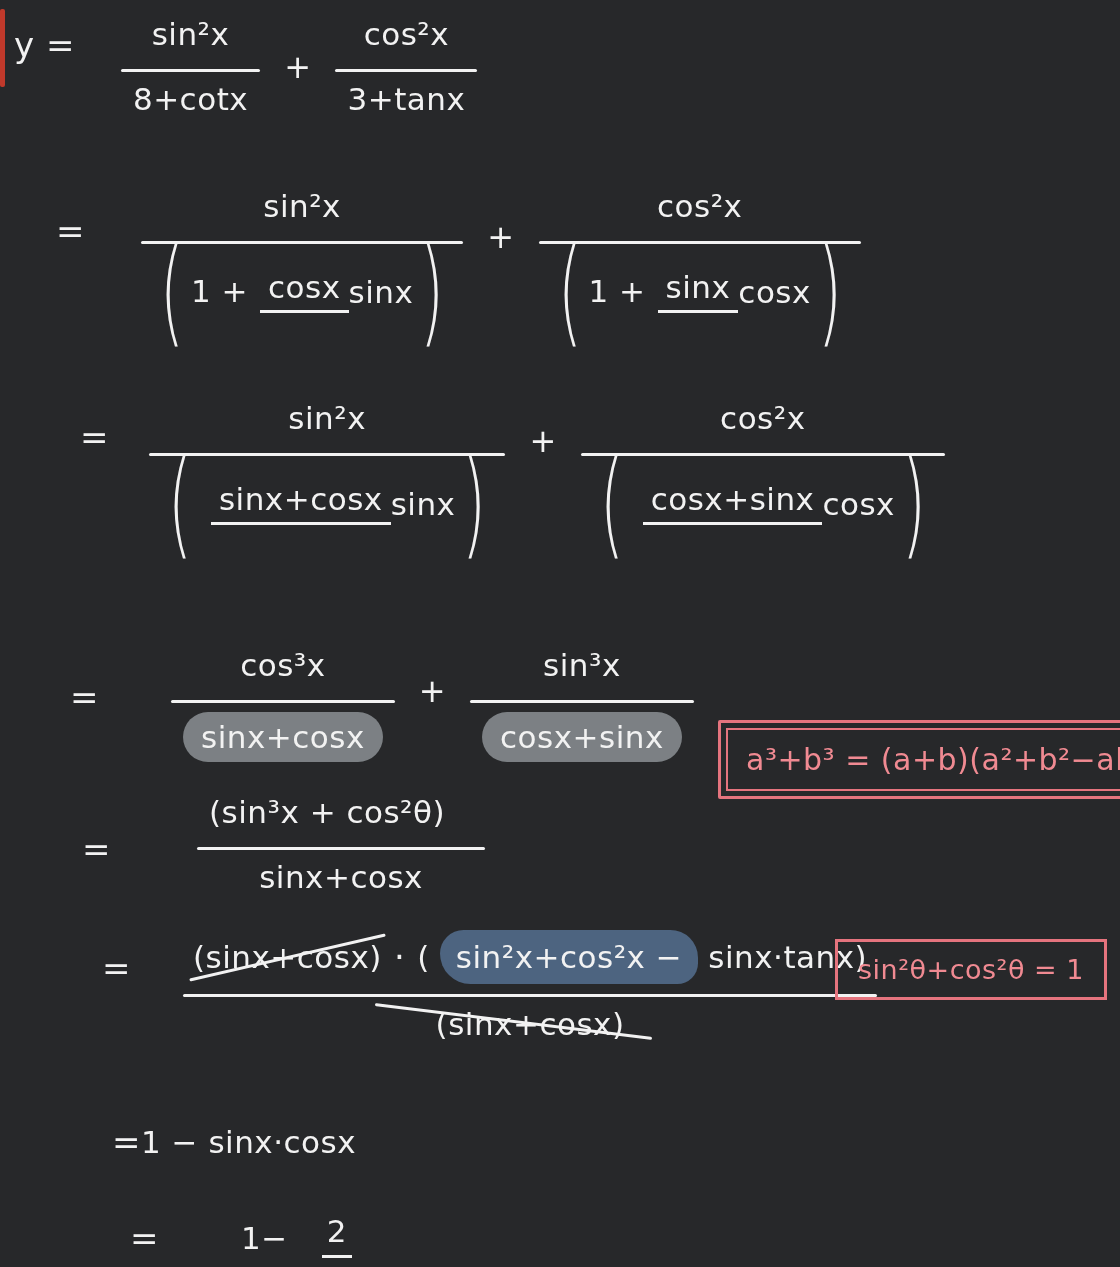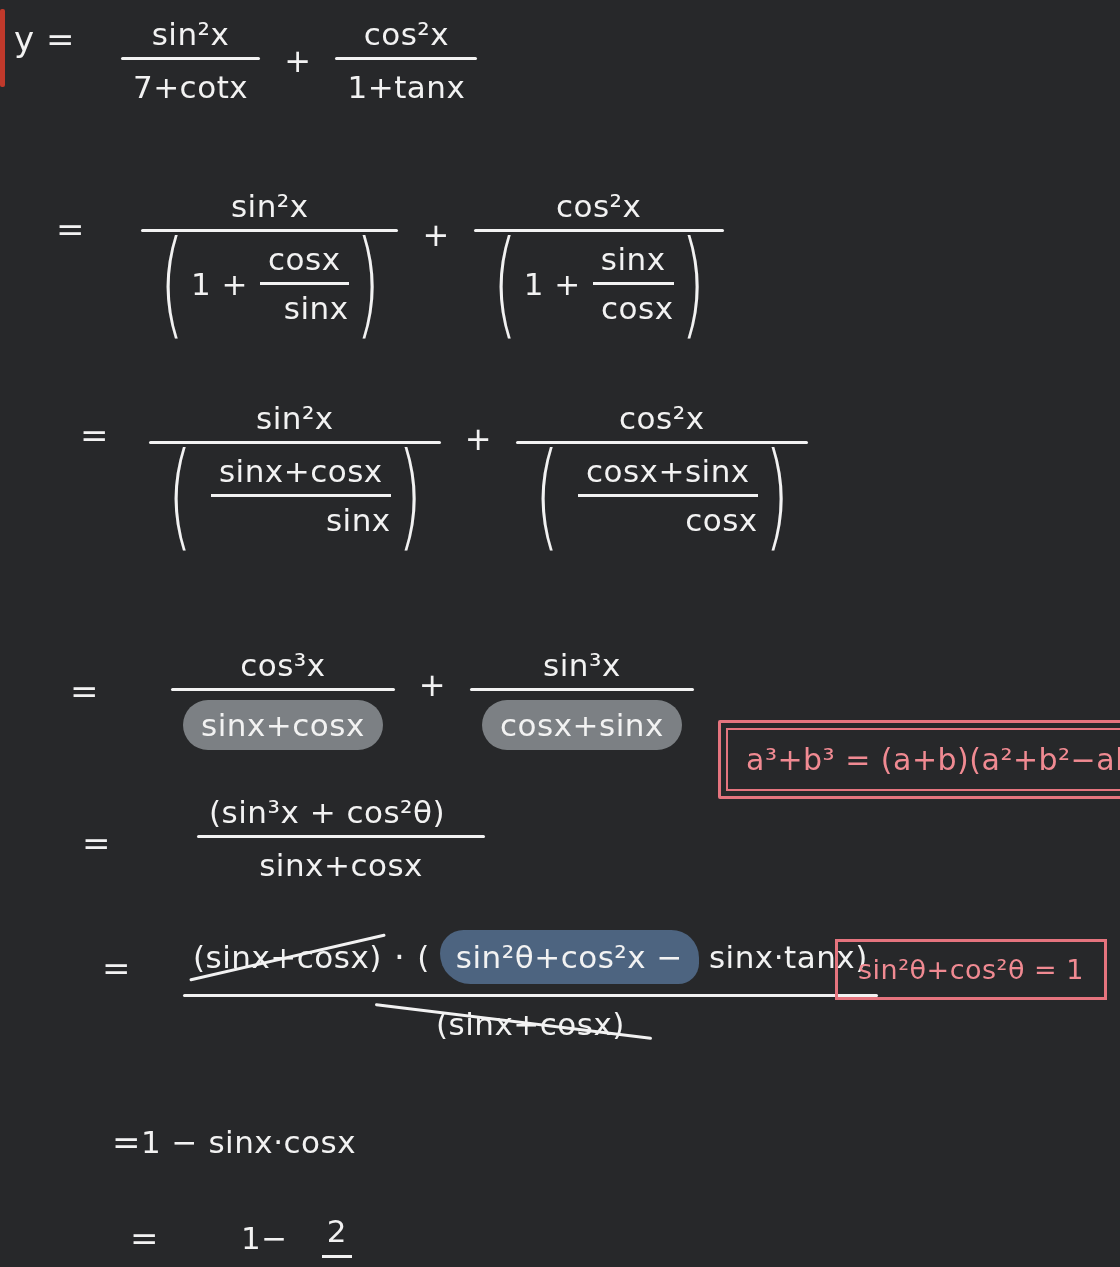--- a/index.html
+++ b/index.html
@@ -10,24 +10,24 @@
   html,body{background:var(--bg);}
   #canvas{
     position:relative;width:1120px;height:1267px;background:var(--bg);
     overflow:hidden;font-family:"DejaVu Sans",sans-serif;color:var(--ink);
     letter-spacing:.5px;
   }
   .red-strip{position:absolute;left:0;top:9px;width:5px;height:78px;background:var(--red-strip);border-radius:2px}
   .row{position:absolute;display:flex;align-items:center;font-size:31px;white-space:nowrap}
   .eq{font-size:34px}
   .frac{display:inline-flex;flex-direction:column;align-items:center}
-  .frac>.num{padding:2px 12px 5px;white-space:nowrap}
+  .frac>.num{padding:2px 12px 17px;white-space:nowrap}
   .frac>.bar{align-self:stretch;height:3px;background:var(--ink);border-radius:3px}
   .frac>.den{padding:9px 12px 2px;white-space:nowrap;display:flex;align-items:center;justify-content:center}
-  .sfrac{display:inline-flex;flex-direction:column;align-items:flex-end;margin-left:12px}
+  .sfrac{display:inline-flex;flex-direction:row;align-items:flex-start;margin-left:12px}
   .sfrac>.n{padding:0 8px 5px;border-bottom:3px solid var(--ink)}
   .sfrac>.d{padding-top:5px}
   .paren{font-size:96px;line-height:.8;transform:scaleY(1.2) scaleX(.65);display:inline-block;font-weight:200}
   .plus{margin:0 24px;font-size:32px}
   .pill{background:var(--hl-gray);border-radius:28px;padding:7px 18px}
   .blue{background:var(--hl-blue);border-radius:34px 40px 30px 44px;padding:9px 16px}
   .cancel{position:relative;display:inline-block}
   .cancel::after{content:"";position:absolute;left:-6px;right:-6px;top:46%;height:3px;background:var(--ink);border-radius:3px;transform:rotate(-13deg)}
   .cancel-long{position:relative;display:inline-block}
   .cancel-long::after{content:"";position:absolute;left:-62px;right:-28px;top:40%;height:3px;background:var(--ink);border-radius:3px;transform:rotate(7deg)}
@@ -45,27 +45,27 @@
 
 <div id="canvas">
 
   <div class="red-strip"></div>
 
   <div class="row" style="left:14px;top:14px">
     <span class="eq" style="transform:translateY(-22px)">y =</span>
     <span class="frac" style="margin-left:46px;min-width:132px">
       <span class="num">sin²x</span>
       <span class="bar"></span>
-      <span class="den">7+cotx</span>
+      <span class="den">8+cotx</span>
     </span>
     <span class="plus">+</span>
     <span class="frac" style="min-width:132px">
       <span class="num">cos²x</span>
       <span class="bar"></span>
-      <span class="den">1+tanx</span>
+      <span class="den">3+tanx</span>
     </span>
   </div>
 
   <div class="row" style="left:56px;top:186px">
     <span class="eq" style="transform:translateY(-28px)">=</span>
     <span class="frac" style="margin-left:56px">
       <span class="num">sin²x</span>
       <span class="bar"></span>
       <span class="den">
         <span class="paren">(</span>
@@ -154,21 +154,21 @@
     </span>
   </div>
 
   <div class="row" style="left:102px;top:928px">
     <span class="eq" style="transform:translateY(-18px)">=</span>
     <span class="frac" style="margin-left:52px">
       <span class="numrow">
         <span class="cancel">(sinx+cosx)</span>
         <span class="dot">·</span>
         <span>(</span>
-        <span class="blue">sin²θ+cos²x −</span>
+        <span class="blue">sin²x+cos²x −</span>
         <span>sinx·tanx)</span>
       </span>
       <span class="bar"></span>
       <span class="den">
         <span class="cancel-long">(sinx+cosx)</span>
       </span>
     </span>
   </div>
 
   <div class="notebox box2">

